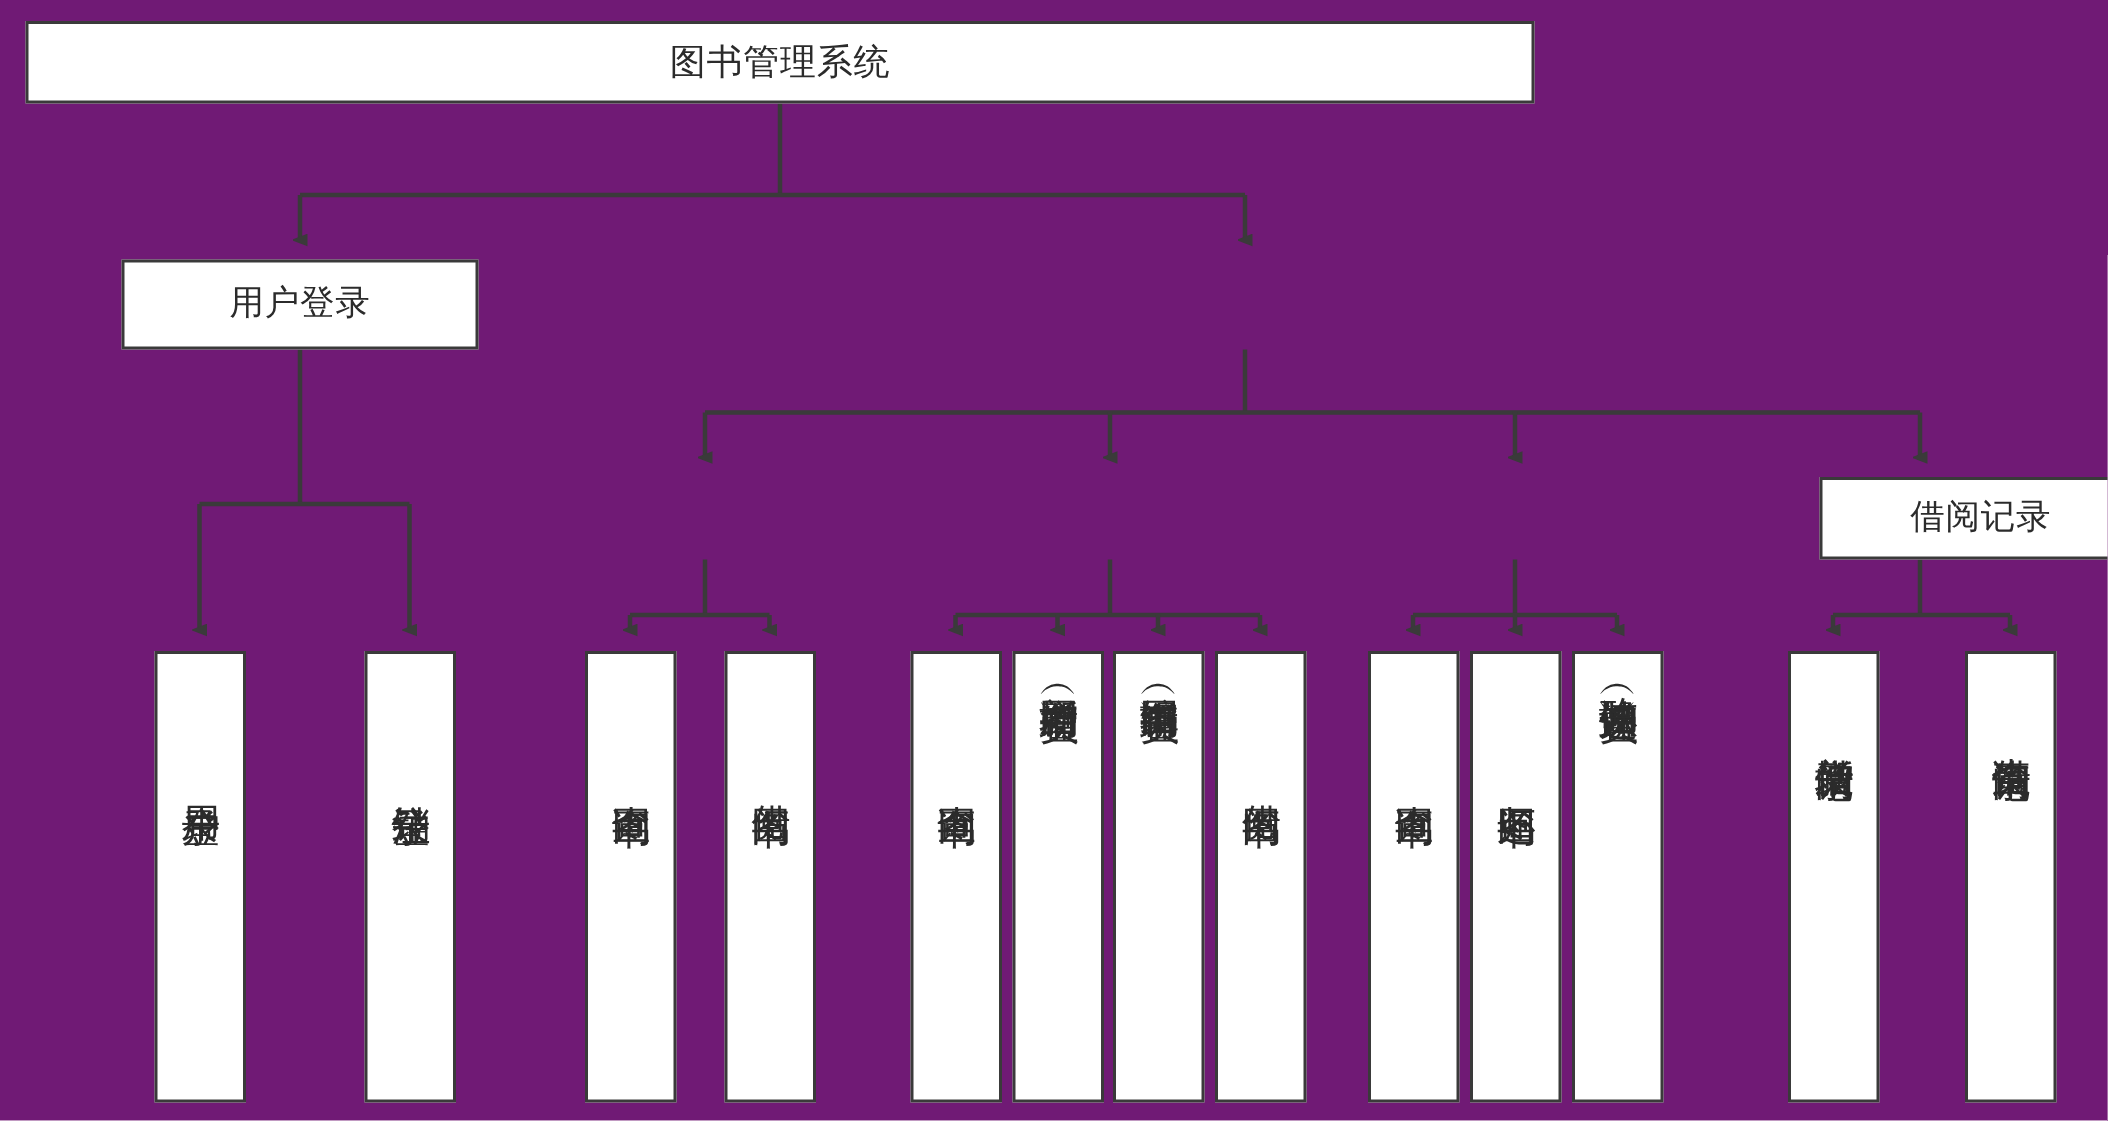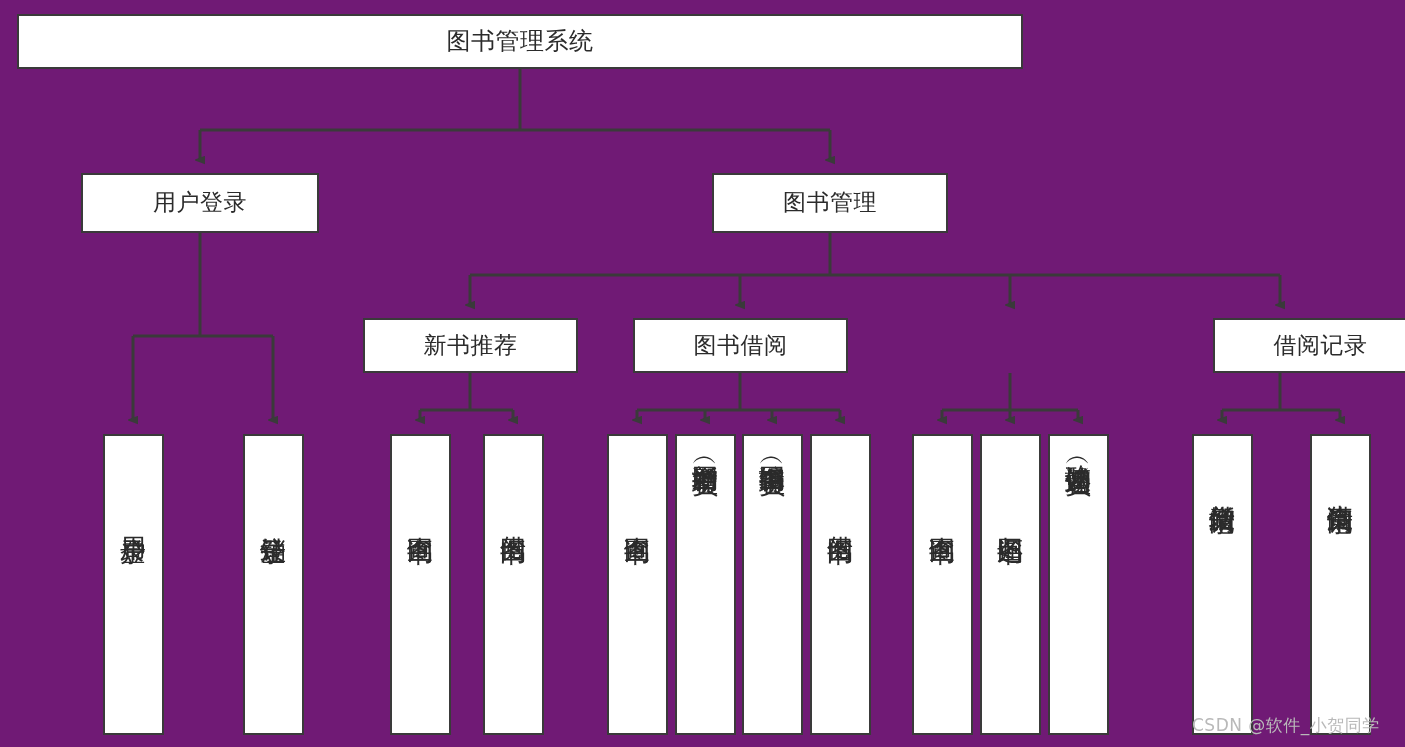--- a/index.html
+++ b/index.html
@@ -131,30 +131,21 @@
     </g>
   </svg>
 
   <div class="node root horiz" style="left:17px; top:14px; width:1006px; height:55px;">
     <span class="lbl">图书管理系统</span>
   </div>
 
   <div class="node horiz" style="left:81px; top:173px; width:238px; height:60px;">
     <span class="lbl">用户登录</span>
   </div>
-  <div class="node horiz" style="left:712px; top:173px; width:236px; height:60px;">
-    <span class="lbl">图书管理</span>
-  </div>
 
-  <div class="node horiz" style="left:363px; top:318px; width:215px; height:55px;">
-    <span class="lbl">新书推荐</span>
-  </div>
-  <div class="node horiz" style="left:633px; top:318px; width:215px; height:55px;">
-    <span class="lbl">图书借阅</span>
-  </div>
   <div class="node horiz" style="left:1173px; top:318px; width:215px; height:55px;margin-left:40px;">
     <span class="lbl">借阅记录</span>
   </div>
 
   <div class="node leaf mid" style="left:103px; top:434px; width:61px; height:301px;">
     <span class="lbl">用户登录</span>
   </div>
   <div class="node leaf mid" style="left:243px; top:434px; width:61px; height:301px;">
     <span class="lbl">注销登录</span>
   </div>
@@ -189,15 +180,14 @@
     <span class="lbl">确认归还（管理员）</span>
   </div>
 
   <div class="node leaf mid2" style="left:1192px; top:434px; width:61px; height:301px;">
     <span class="lbl">新增借阅记录</span>
   </div>
   <div class="node leaf mid2" style="left:1310px; top:434px; width:61px; height:301px;">
     <span class="lbl">查询借阅记录</span>
   </div>
 
-  <div class="watermark" style="left:1192px; top:714px;">CSDN @软件_小贺同学</div>
 
 </div>
 
 </body></html>

